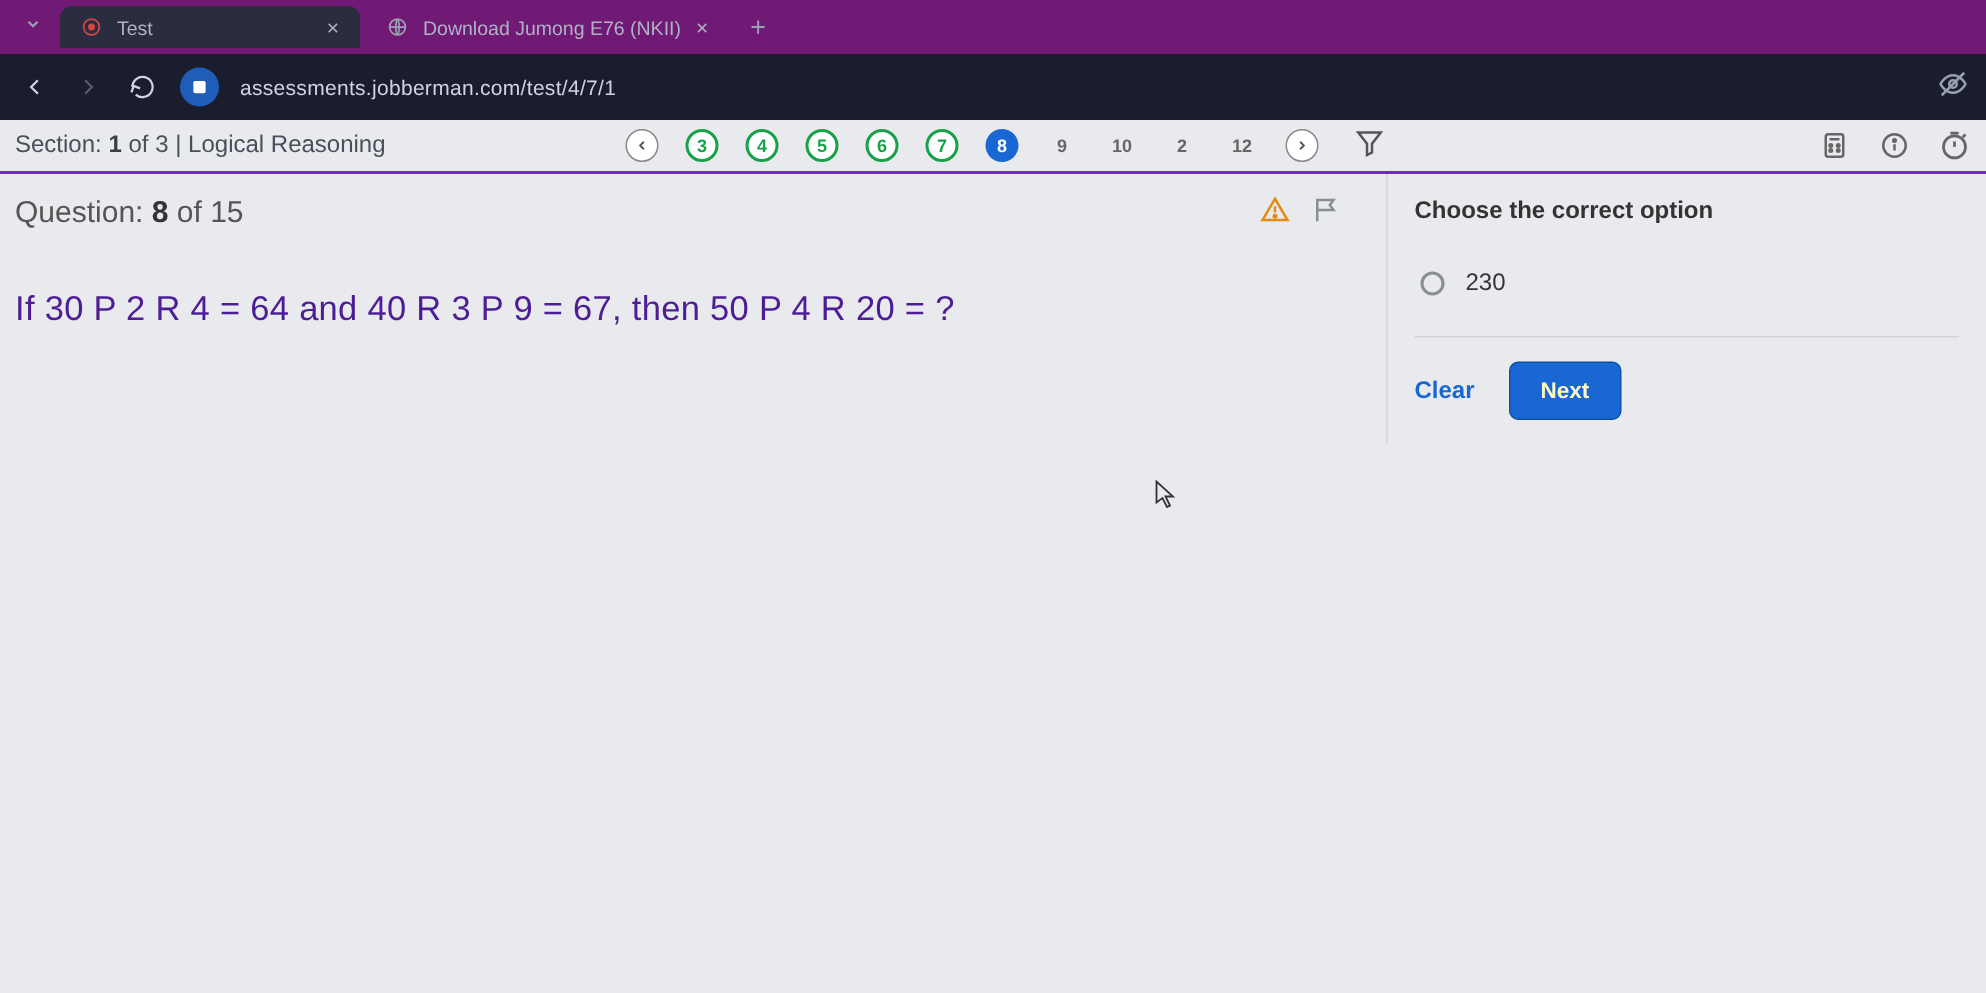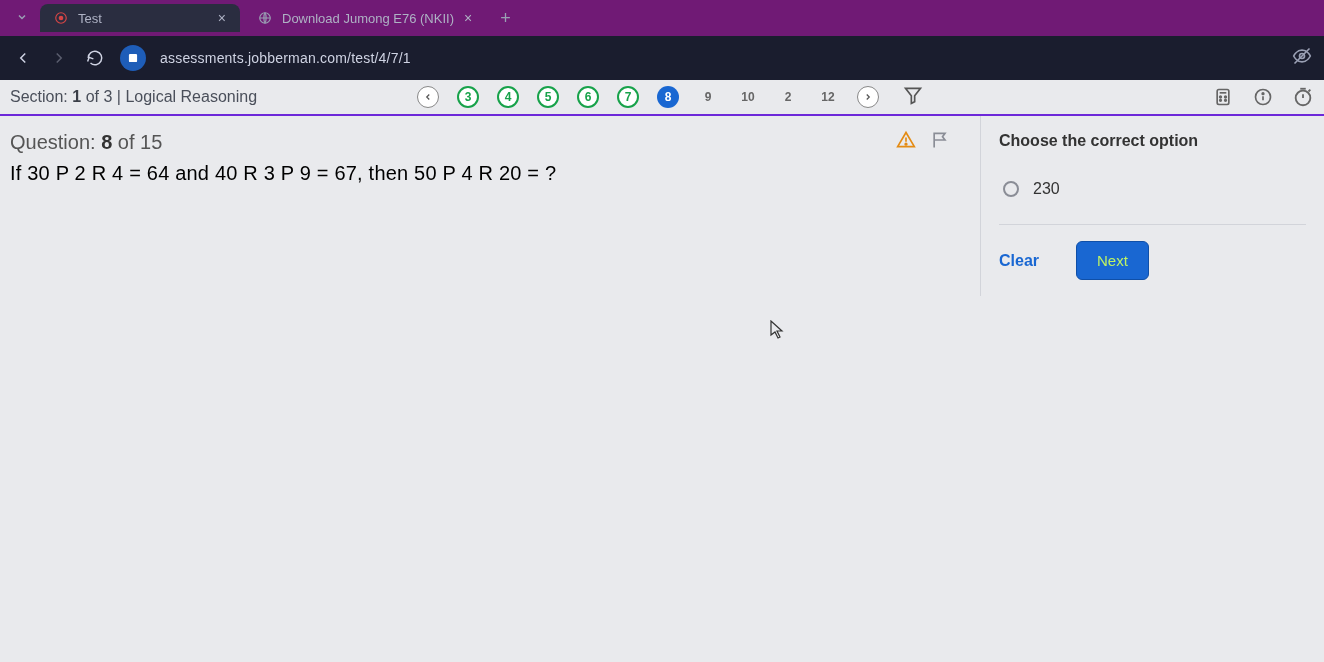--- a/index.html
+++ b/index.html
@@ -38,31 +38,31 @@
   .top-right .ic { width: 22px; height: 22px; display:flex; align-items:center; justify-content:center; }
 
   .content { display: flex; }
   .left-pane { flex: 1; padding: 14px 10px; }
   .q-header { display: flex; align-items: center; }
   .q-number { color: #555; font-size: 20px; }
   .q-number .bold { font-weight: 700; color: #333; }
   .q-icons { margin-left: auto; display: flex; gap: 14px; padding-right: 20px; }
   .warn-icon { color: #e48b13; }
   .flag-icon { color: #8a8d96; }
-  .q-text { margin-top: 8px; color: #000000; font-size: 20px; letter-spacing: .2px; }
-
-  .right-pane { width: 344px; border-left: 1px solid #d2d4da; padding: 16px 18px 16px 18px; }
+  .q-text { margin-top: 37px; color: #4c1d95; font-size: 23px; letter-spacing: .2px; }
+
+  .right-pane { width: 400px; border-left: 1px solid #d2d4da; padding: 16px 18px 16px 18px; }
   .choose-text { color: #333; font-size: 16px; font-weight: 600; margin-bottom: 20px; }
   .opt { display: flex; align-items: center; gap: 14px; padding: 10px 4px; cursor: pointer; }
   .radio { width: 16px; height: 16px; border: 2px solid #8a8d96; border-radius: 50%; }
   .opt-label { color: #333; font-size: 16px; }
   .divider { height: 1px; background: #d2d4da; margin: 16px 0; }
-  .actions { display: flex; align-items: center; gap: 37px; }
+  .actions { display: flex; align-items: center; gap: 23px; }
   .clear-btn { background: transparent; border: none; color: #1967d2; font-size: 16px; font-weight: 600; cursor: pointer; }
-  .next-btn { background: #1967d2; color: #bef264; border: 1px solid #0f4fa8; padding: 10px 20px; border-radius: 6px; font-size: 15px; font-weight: 400; cursor: pointer; }
+  .next-btn { background: #1967d2; color: #fef9c3; border: 1px solid #0f4fa8; padding: 10px 20px; border-radius: 6px; font-size: 15px; font-weight: 700; cursor: pointer; }
 
   .cursor { position: absolute; left: 770px; top: 240px; color: #333; pointer-events: none; }
 </style>
 </head>
 <body>
 
 <div class="browser-chrome">
   <div class="tab-strip">
     <div class="tab-dropdown">
       <svg width="12" height="12" viewBox="0 0 24 24" fill="none" stroke="#9aa0b4" stroke-width="3">

